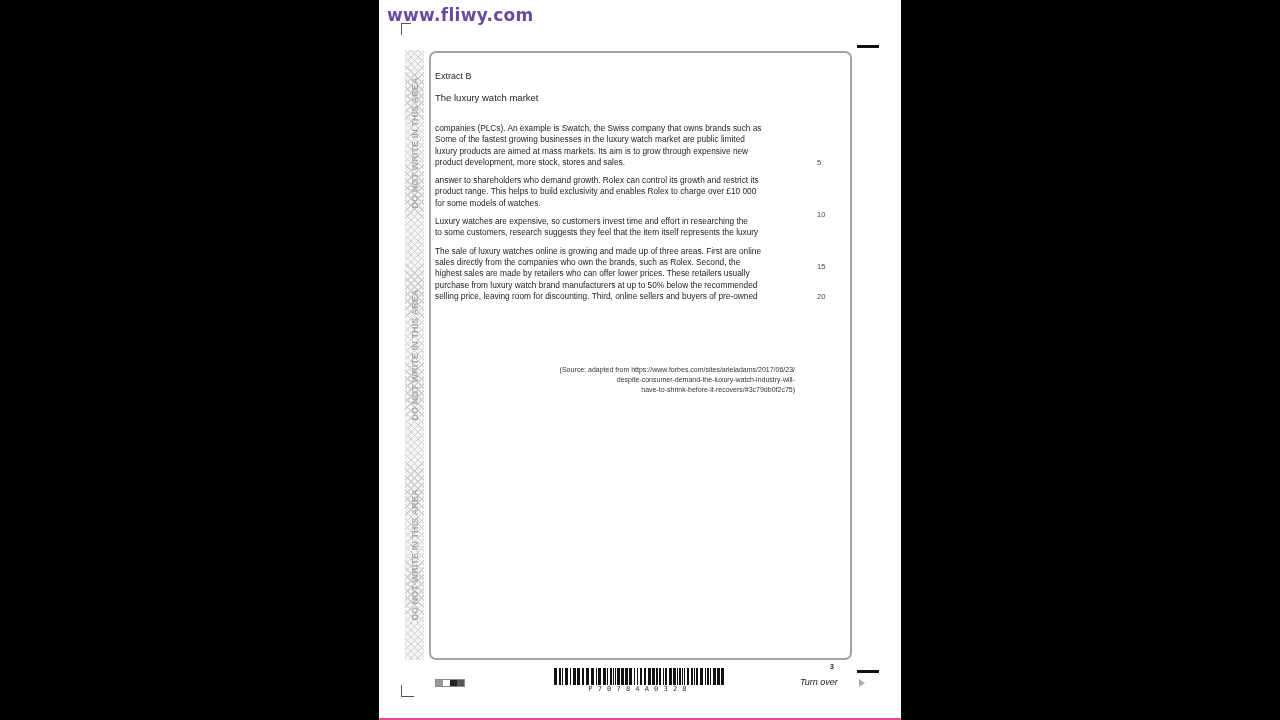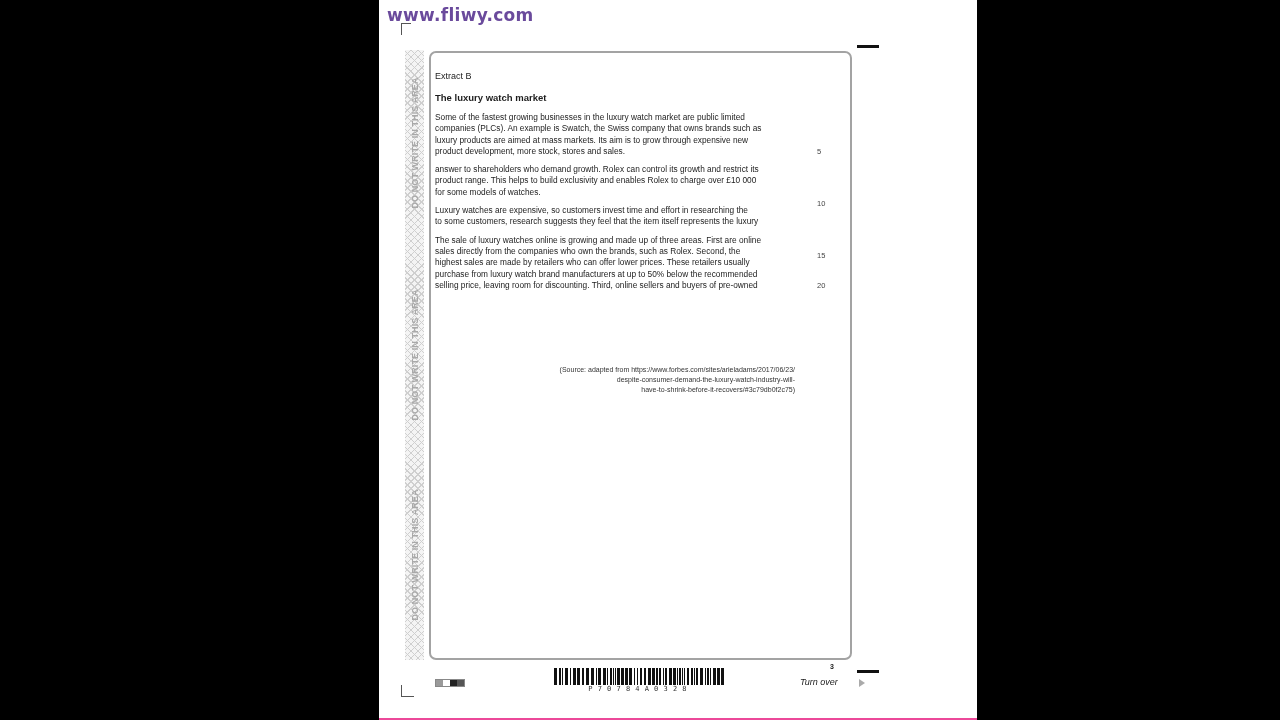--- a/index.html
+++ b/index.html
@@ -1,21 +1,21 @@
 <!DOCTYPE html>
 <html><head>
 <meta charset="utf-8">
 <style>
   html, body { margin: 0; padding: 0; }
   body {
     width: 1280px; height: 720px; background: #000; position: relative; overflow: hidden;
     font-family: "Liberation Sans", sans-serif;
   }
   .page {
-    position: absolute; left: 379px; top: 0; width: 598px; height: 718px;
+    position: absolute; left: 379px; top: 0; width: 522px; height: 718px;
     background: #fff; border-bottom: 2px solid #ec4899;
   }
   .watermark {
     position: absolute; left: 8px; top: 5px; font-size: 17px; font-weight: bold;
     color: #6a4a9c; letter-spacing: 0.3px; font-family: "DejaVu Sans", sans-serif;
   }
   .crop-tl { position: absolute; left: 22px; top: 23px; width: 9px; height: 11px; border-left: 1px solid #555; border-top: 1px solid #555; }
   .crop-bl { position: absolute; left: 22px; top: 685px; width: 12px; height: 11px; border-left: 1px solid #555; border-bottom: 1px solid #555; }
   .tick-tr { position: absolute; left: 478px; top: 45px; width: 22px; height: 3px; background: #111; }
   .tick-br { position: absolute; left: 478px; top: 670px; width: 22px; height: 3px; background: #111; }
@@ -34,21 +34,21 @@
     display: block; transform: rotate(-90deg); white-space: nowrap;
     font-size: 9px; font-weight: bold; color: #a9a9a9; letter-spacing: 0.1px;
   }
 
   .frame {
     position: absolute; left: 50px; top: 51px; width: 419px; height: 605px;
     border: 2px solid #a3a3a3; border-radius: 7px; background: #fff;
   }
   .content { position: absolute; left: 56px; top: 70px; width: 362px; color: #1c1c1c; }
   .h1 { font-size: 9px; font-weight: normal; margin: 0 0 10px 0; line-height: 12px; }
-  .h2 { font-size: 9.5px; font-weight: bold; margin: 0 0 8px 0; line-height: 12px; }
+  .h2 { font-size: 9.5px; font-weight: normal; margin: 0 0 19px 0; line-height: 12px; }
   .para { font-size: 8.3px; line-height: 11.3px; margin: 0 0 7px 0; position: relative; }
   .line { display: block; white-space: nowrap; }
   .lnum { position: absolute; left: 382px; font-size: 7.5px; color: #444; }
   .source {
     position: absolute; left: 56px; top: 365px; width: 360px; text-align: right;
     font-size: 7px; line-height: 10px; color: #333;
   }
 
   .color-bar { position: absolute; left: 56px; top: 679px; width: 28px; height: 6px; display: flex; border: 1px solid #888; }
   .color-bar i { flex: 1; display: block; }
@@ -87,22 +87,22 @@
     <span>DO NOT WRITE IN THIS AREA</span>
   </div>
 
   <div class="frame"></div>
 
   <div class="content">
     <div class="h1">Extract B</div>
     <div class="h2">The luxury watch market</div>
 
     <div class="para">
+      <span class="line">companies (PLCs). An example is Swatch, the Swiss company that owns brands such as</span>
       <span class="line">Some of the fastest growing businesses in the luxury watch market are public limited</span>
-      <span class="line">companies (PLCs). An example is Swatch, the Swiss company that owns brands such as</span>
       <span class="line">luxury products are aimed at mass markets. Its aim is to grow through expensive new</span>
       <span class="line">product development, more stock, stores and sales.</span>
       <span class="lnum" style="top:34px;">5</span>
     </div>
 
     <div class="para">
       <span class="line">answer to shareholders who demand growth. Rolex can control its growth and restrict its</span>
       <span class="line">product range. This helps to build exclusivity and enables Rolex to charge over £10 000</span>
       <span class="line">for some models of watches.</span>
       <span class="lnum" style="top:34px;">10</span>

